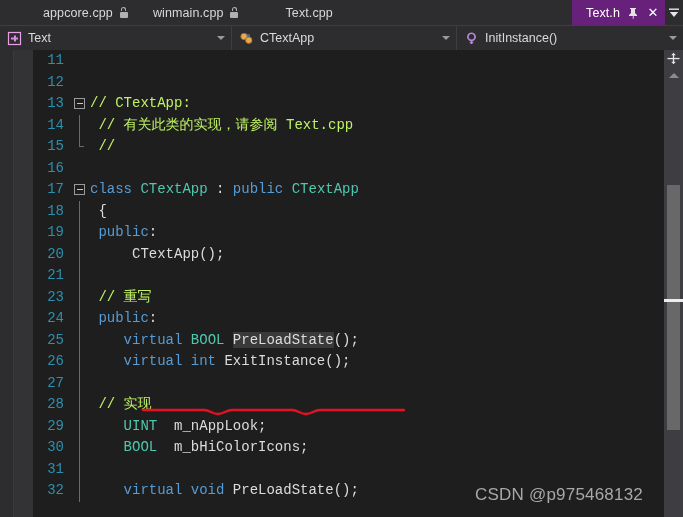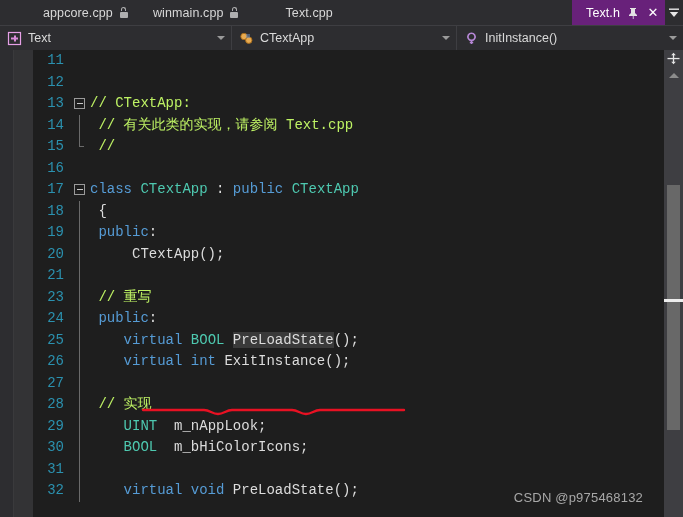--- a/index.html
+++ b/index.html
@@ -254,21 +254,21 @@
     height: 14px;
     pointer-events: none;
   }
   .annot svg { display:block; }
 
   
   .watermark {
     position: absolute;
     right: 40px;
     bottom: 12px;
-    font-size: 13px;
+    font-size: 17px;
     color: #A8A8A8;
     font-family: "Liberation Sans", sans-serif;
     letter-spacing: .2px;
   }
 
   
   .vscroll {
     position: absolute;
     right: 0; top: 50px;
     width: 33px; height: 467px;

